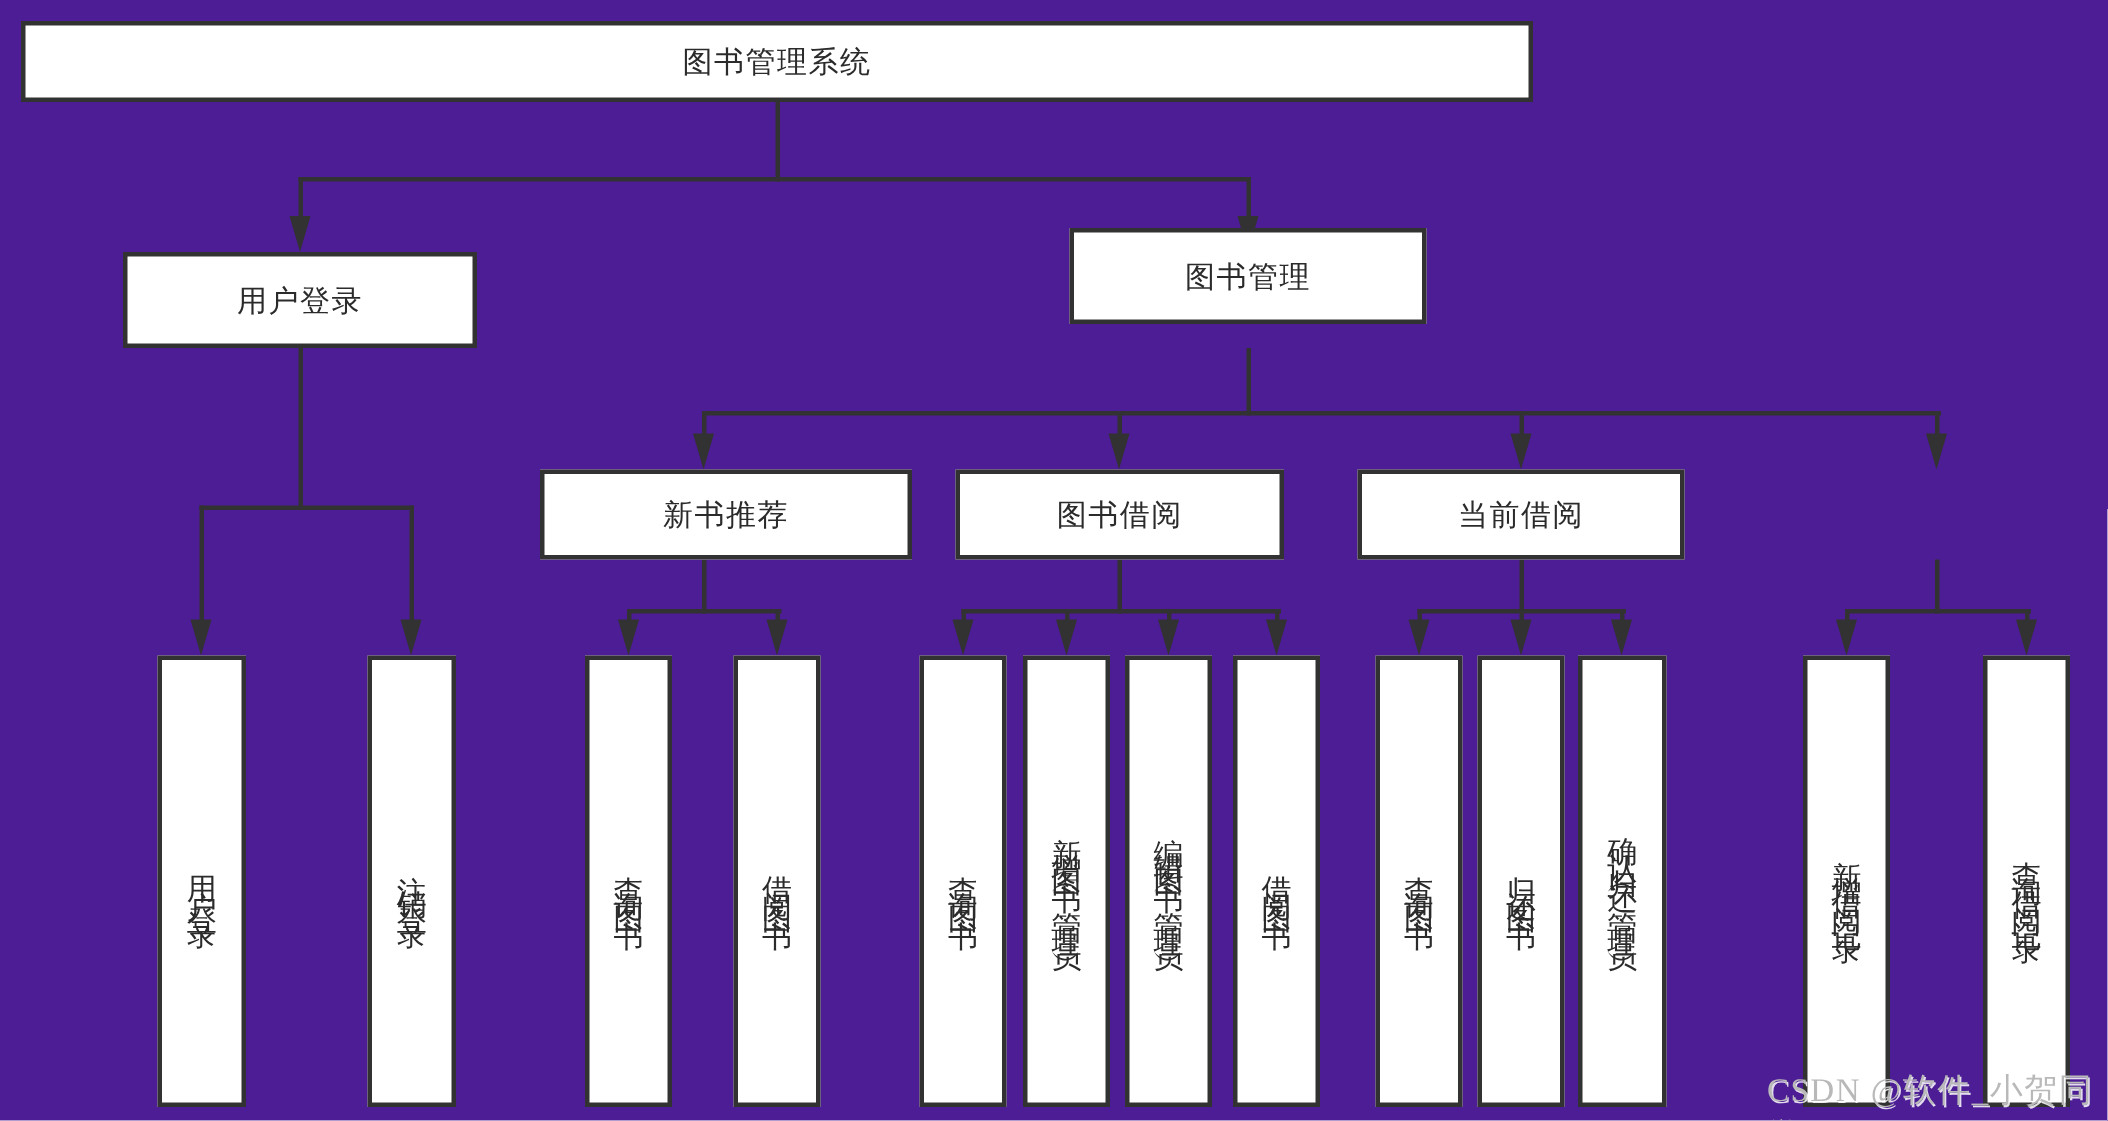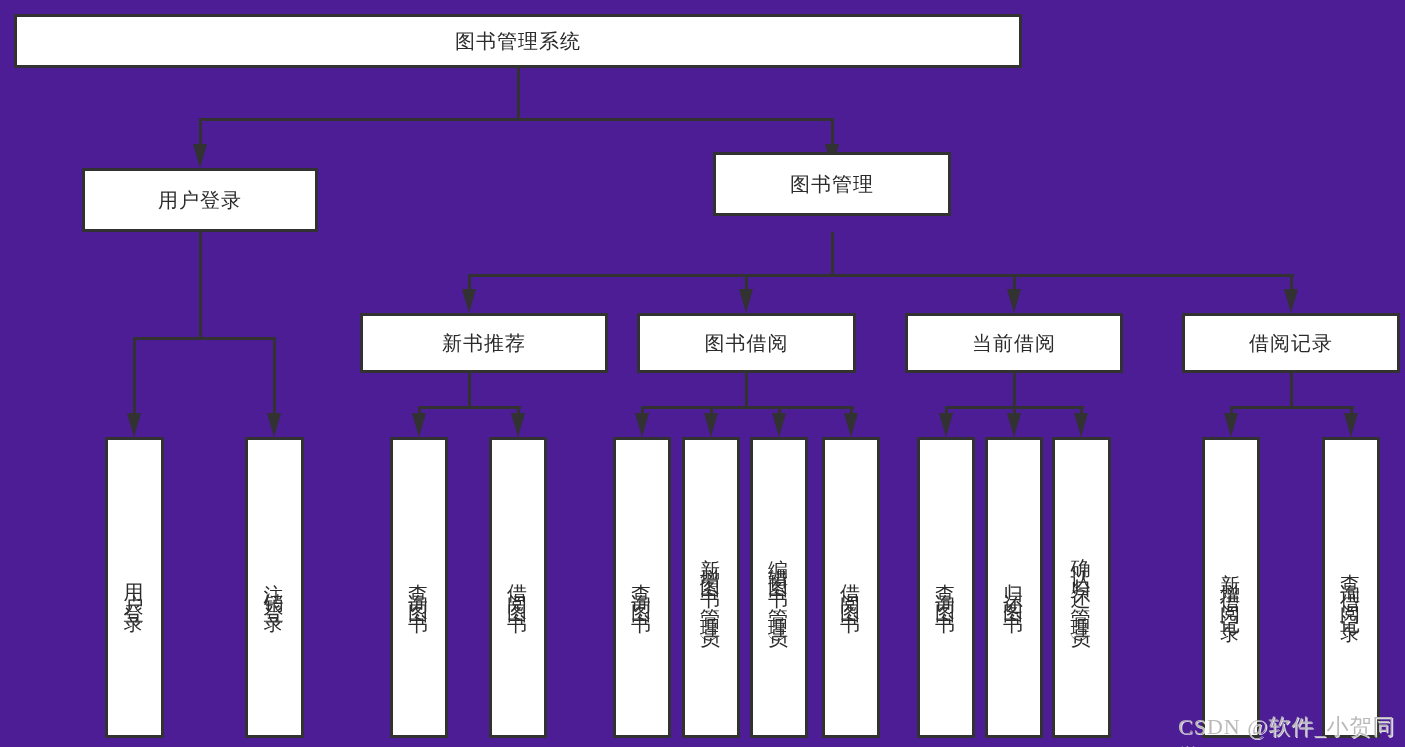--- a/index.html
+++ b/index.html
@@ -97,21 +97,20 @@
   <div class="arrow" style="left:1344px;top:413px;"></div>
 
   <div class="node" style="left:14px;top:14px;width:1008px;height:54px;">图书管理系统</div>
 
   <div class="node" style="left:82px;top:168px;width:236px;height:64px;">用户登录</div>
   <div class="node" style="left:713px;top:152px;width:238px;height:64px;">图书管理</div>
 
   <div class="node" style="left:360px;top:313px;width:248px;height:60px;">新书推荐</div>
   <div class="node" style="left:637px;top:313px;width:219px;height:60px;">图书借阅</div>
   <div class="node" style="left:905px;top:313px;width:218px;height:60px;">当前借阅</div>
-  <div class="node" style="left:1182px;top:313px;width:218px;height:60px;">借阅记录</div>
 
   <div class="node vnode" style="left:105px;top:437px;width:59px;height:301px;">
     <span>用户登录</span>
   </div>
   <div class="node vnode" style="left:245px;top:437px;width:59px;height:301px;">
     <span>注销登录</span>
   </div>
 
   <div class="node vnode" style="left:390px;top:437px;width:58px;height:301px;">
     <span>查询图书</span>

